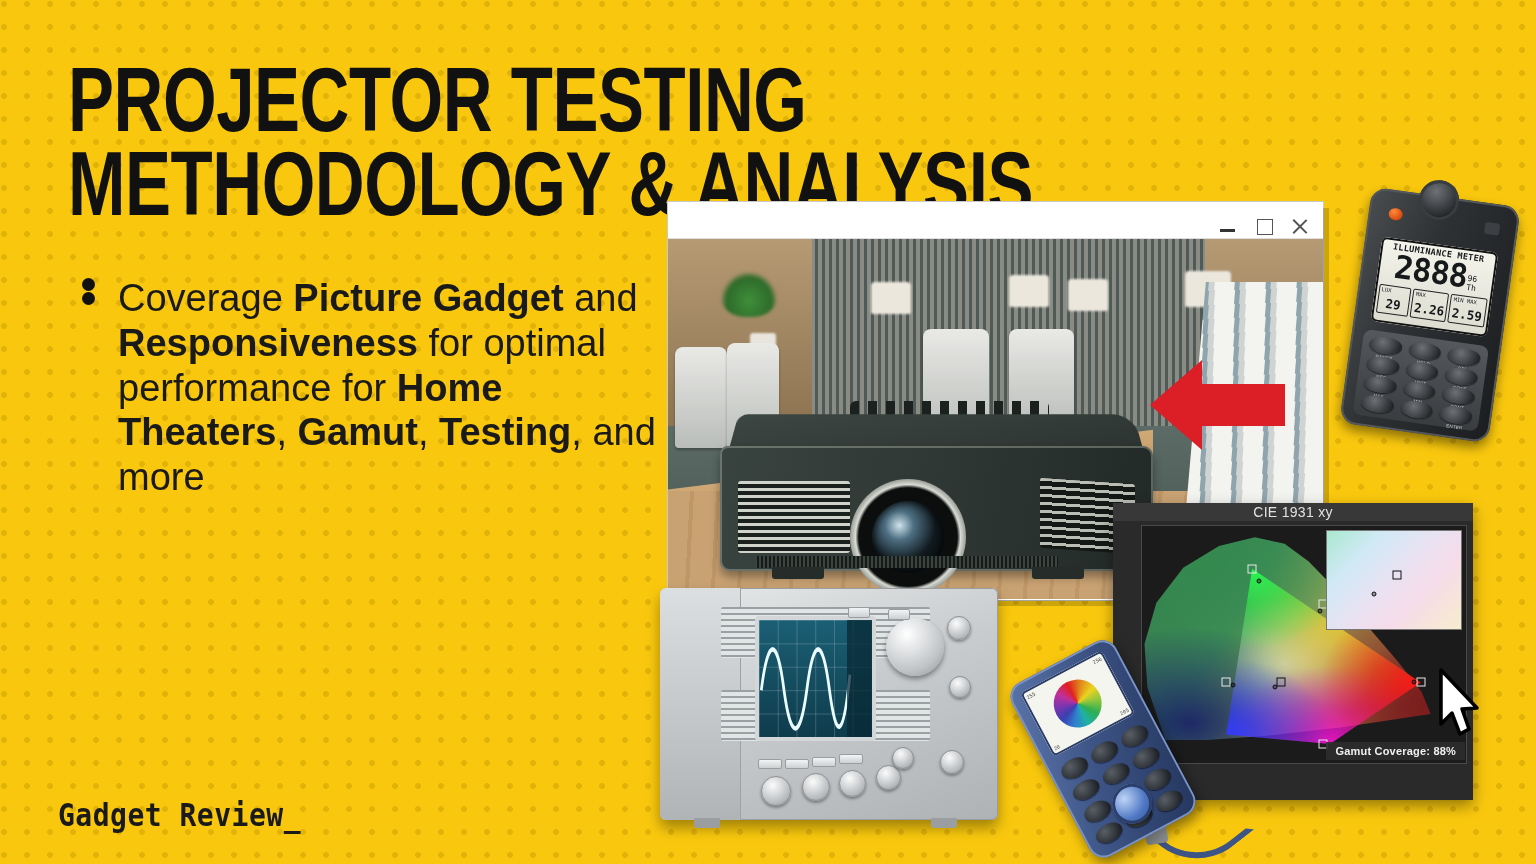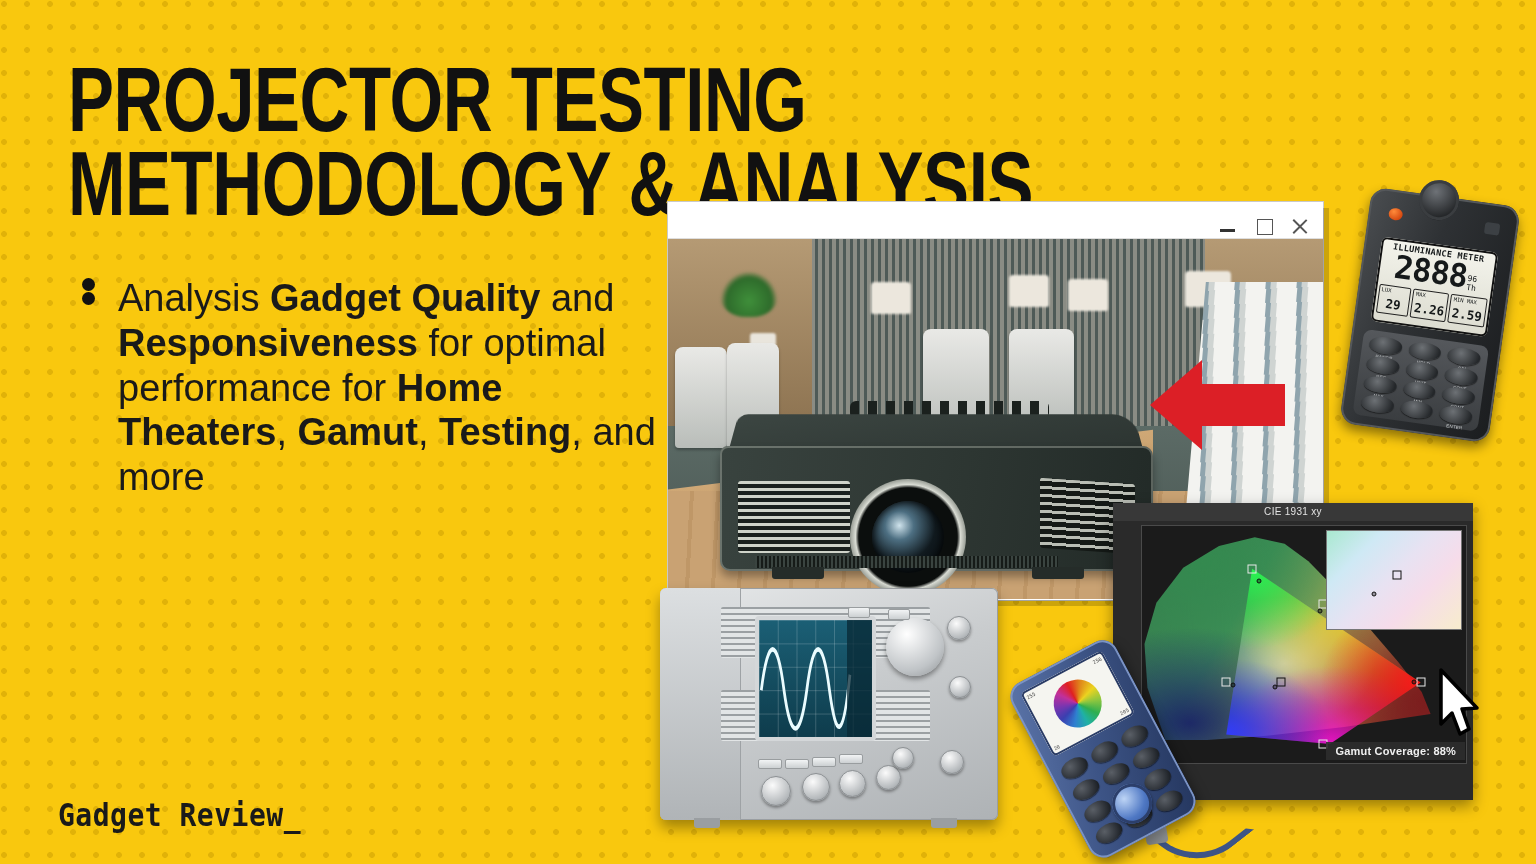--- a/index.html
+++ b/index.html
@@ -469,21 +469,21 @@
     position:absolute;
     left: 1113px; top: 503px;
     width: 360px; height: 297px;
     background: #2a2a2a;
     box-shadow: 0 6px 14px rgba(0,0,0,0.4);
     z-index: 6;
     font-family:"Liberation Sans", sans-serif;
   }
   #cie-title {
     height: 18px; line-height:18px; text-align:center;
-    color:#e2e2e2; font-size:10px;
+    color:#e2e2e2; font-size:14px;
     background: #383838;
     letter-spacing:0.3px;
   }
   #cie-plot {
     position:absolute; left:28px; top:22px;
     right:6px; bottom:36px;
     background: #1b1b1b;
     border: 1px solid #4a4a4a;
     overflow:hidden;
   }
@@ -570,21 +570,21 @@
   <div id="dots"></div>
 
   <h1 id="title">Projector Testing Methodology &amp; Analysis</h1>
 
   <div id="bullets">
     <div class="bullet">
       <span class="dot"></span>
     </div>
     <div class="bullet">
       <span class="dot"></span>
-      <span class="btext"><span>Analysis </span><b>Gadget Quality</b><span> and </span><b>Responsiveness</b><span> for optimal performance for </span><b>Home Theaters</b><span>, </span><b>Gamut</b><span>, </span><b>Testing</b><span>, and more</span></span>
+      <span class="btext"><span>Coverage </span><b>Picture Gadget</b><span> and </span><b>Responsiveness</b><span> for optimal performance for </span><b>Home Theaters</b><span>, </span><b>Gamut</b><span>, </span><b>Testing</b><span>, and more</span></span>
     </div>
   </div>
 
   <div id="logo">Gadget Review_</div>
 
   <div id="appwin">
     <div id="titlebar">
       <div id="wincontrols">
         <div class="wc wc-min"></div>
         <div class="wc wc-max"></div>

